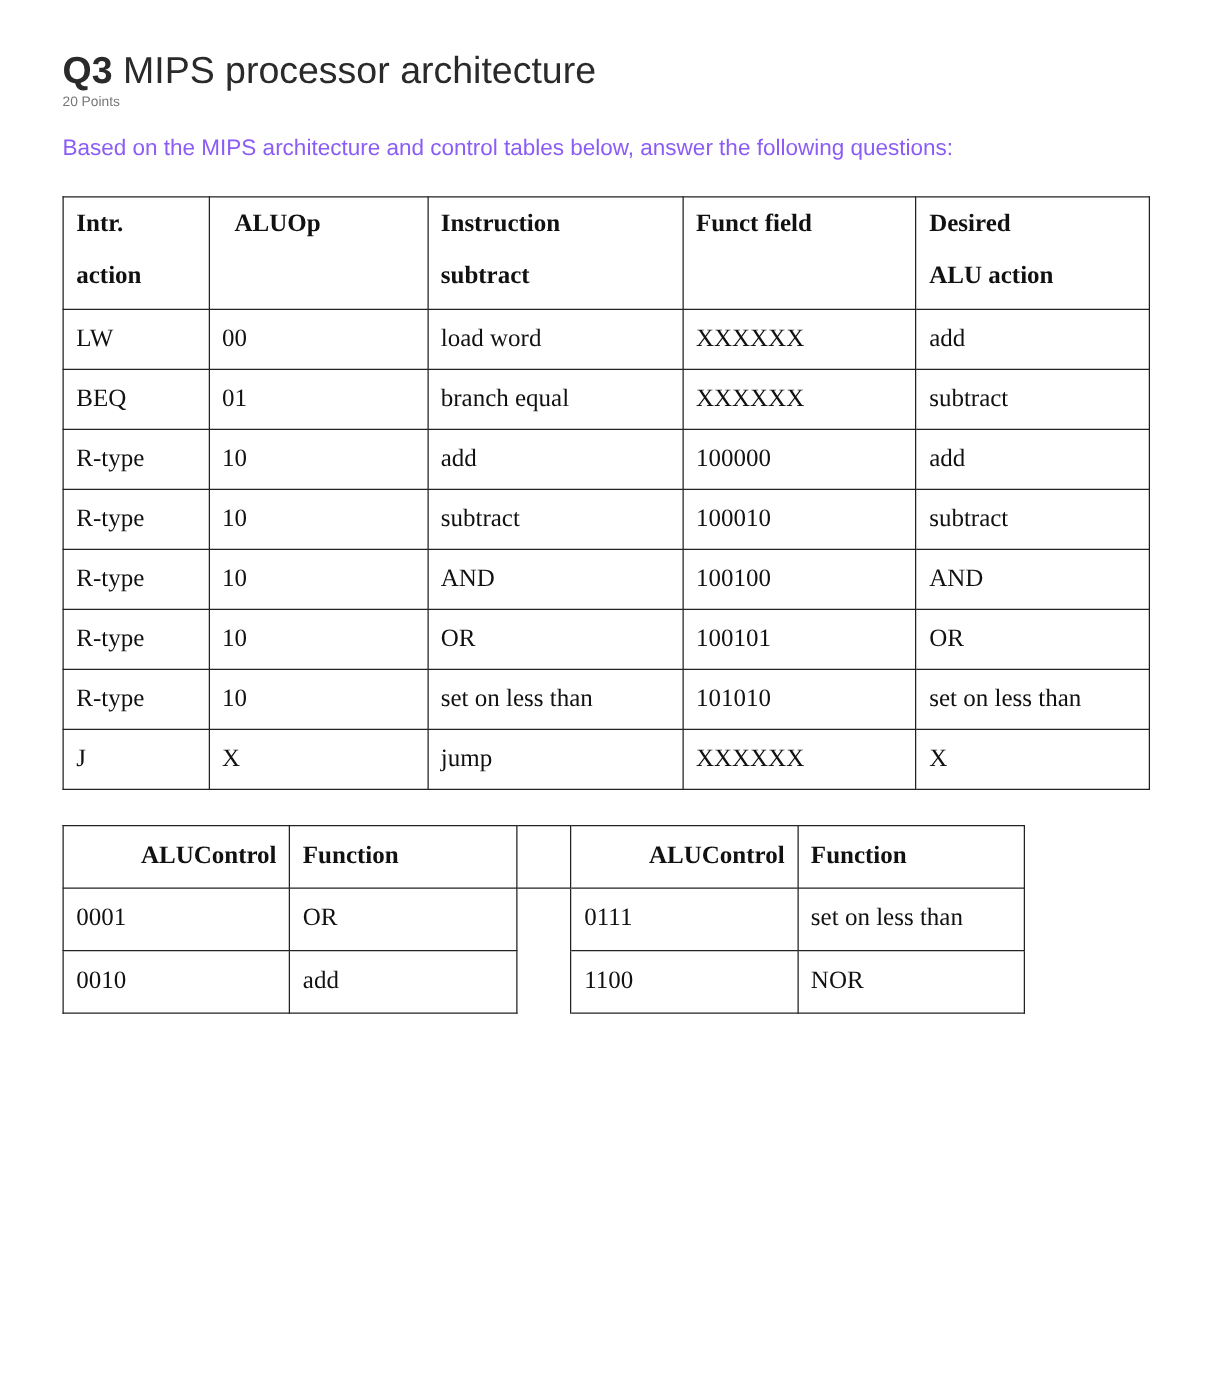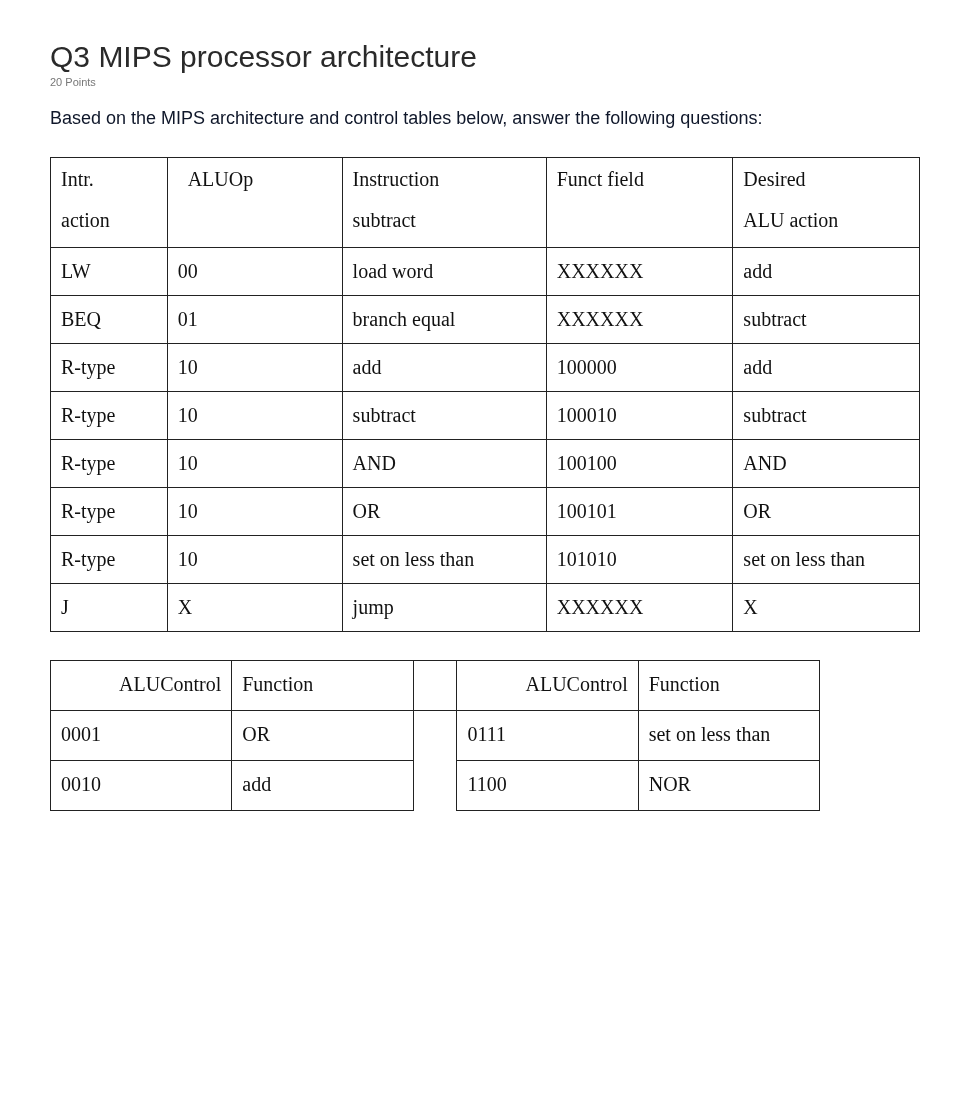--- a/index.html
+++ b/index.html
@@ -10,46 +10,46 @@
     color: #333;
     background: #fff;
     width: 975px;
   }
   h1 {
     margin: 0 0 2px 0;
     font-size: 30px;
     font-weight: 400;
     color: #2a2a2a;
   }
-  h1 .qnum { font-weight: 400; }
+  h1 .qnum { font-weight: 700; }
   .points {
     font-size: 11px;
     color: #777;
     margin-bottom: 20px;
   }
   .prompt {
     font-size: 18px;
-    color: #0f172a;
+    color: #8b5cf6;
     margin-bottom: 28px;
   }
   table {
     border-collapse: collapse;
     font-family: "Times New Roman", Times, serif;
     font-size: 20px;
     color: #111;
     margin-bottom: 28px;
   }
   th, td {
     border: 1.5px solid #222;
     padding: 12px 10px;
     text-align: left;
     vertical-align: top;
     font-weight: 400;
   }
-  th { font-weight: 400; }
+  th { font-weight: 700; }
   .table1 { width: 870px; }
   .table1 th, .table1 td { height: 48px; }
   .table1 .col-op   { width: 100px; }
   .table1 .col-aluop{ width: 150px; padding-left: 20px; }
   .table1 .col-instr{ width: 175px; }
   .table1 .col-funct{ width: 160px; }
   .table1 .col-act  { width: 160px; }
   .table1 thead th  { height: 90px; padding-top:10px;}
   .table1 thead th .l2 { display:block; margin-top:18px; }
 

